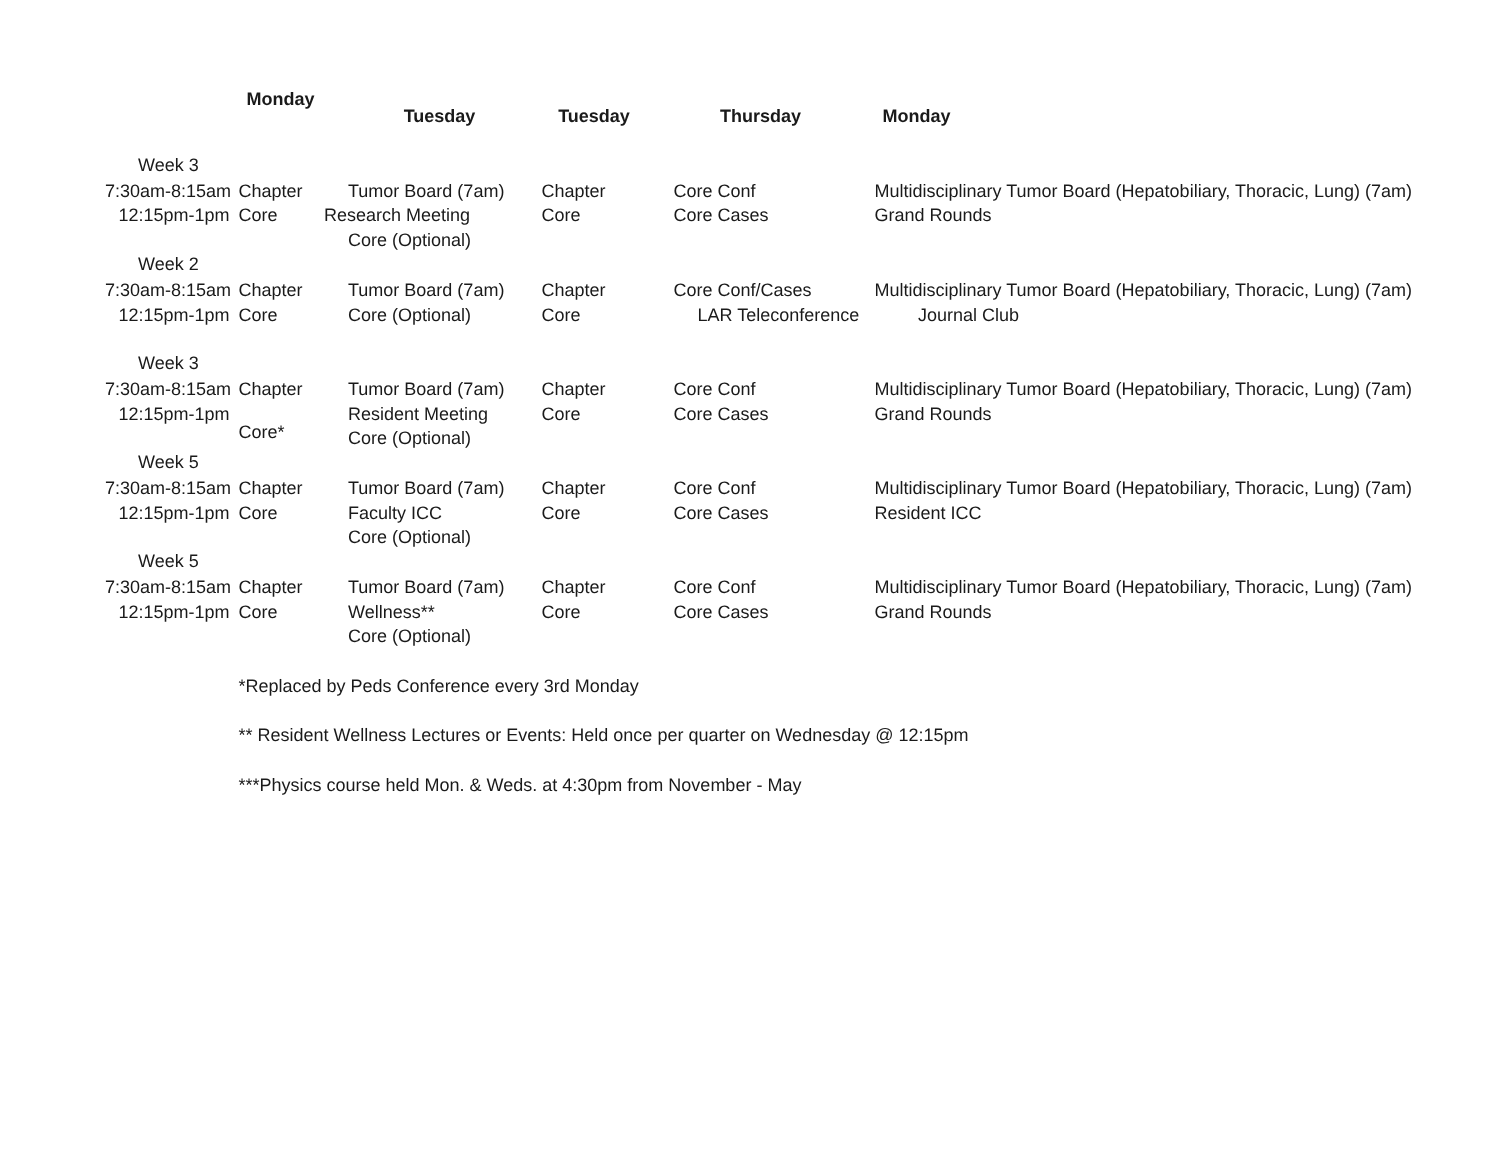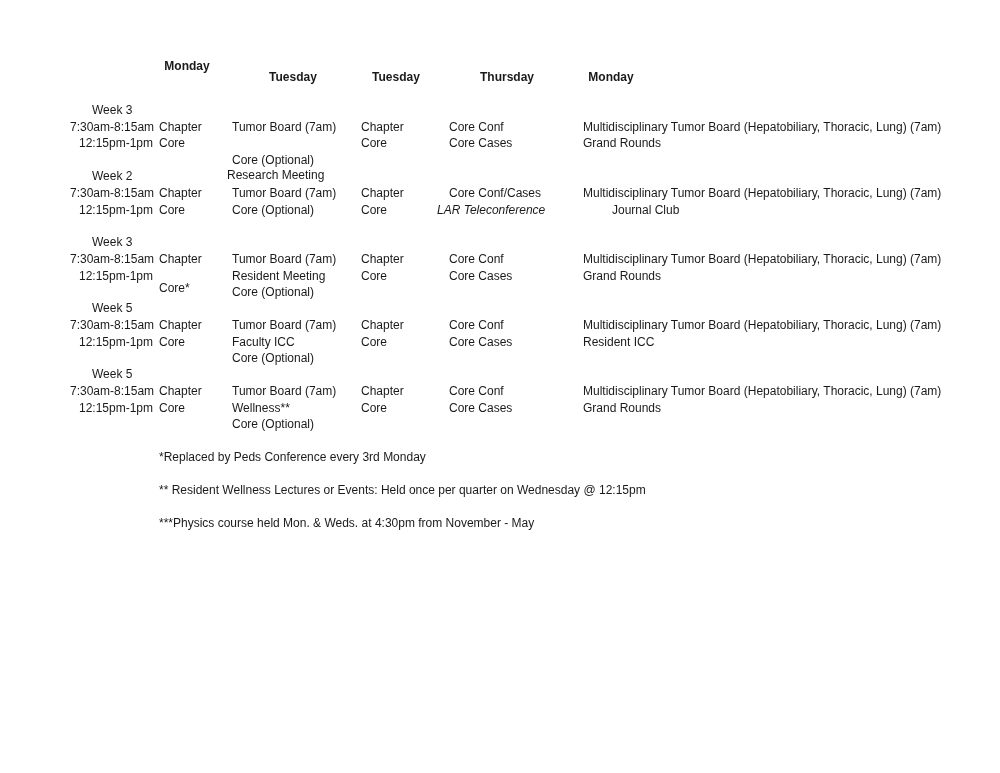--- a/index.html
+++ b/index.html
@@ -21,38 +21,38 @@
 
 <div class="t week" style="left:92px; top:102px;">Week 3</div>
 <div class="t time" style="left:70px; top:119px;">7:30am-8:15am</div>
 <div class="t" style="left:159px; top:119px;">Chapter</div>
 <div class="t" style="left:232px; top:119px;">Tumor Board (7am)</div>
 <div class="t" style="left:361px; top:119px;">Chapter</div>
 <div class="t" style="left:449px; top:119px;">Core Conf</div>
 <div class="t" style="left:583px; top:119px;">Multidisciplinary Tumor Board (Hepatobiliary, Thoracic, Lung) (7am)</div>
 <div class="t time" style="left:70px; top:135px;">12:15pm-1pm</div>
 <div class="t" style="left:159px; top:135px;">Core</div>
-<div class="t" style="left:227px; top:135px;margin-top:32px;">Research Meeting</div>
+<div class="t" style="left:216px; top:135px;">Research Meeting</div>
 <div class="t" style="left:361px; top:135px;">Core</div>
 <div class="t" style="left:449px; top:135px;">Core Cases</div>
 <div class="t" style="left:583px; top:135px;">Grand Rounds</div>
 <div class="t" style="left:232px; top:152px;">Core (Optional)</div>
 
 <div class="t week" style="left:92px; top:168px;">Week 2</div>
 <div class="t time" style="left:70px; top:185px;">7:30am-8:15am</div>
 <div class="t" style="left:159px; top:185px;">Chapter</div>
 <div class="t" style="left:232px; top:185px;">Tumor Board (7am)</div>
 <div class="t" style="left:361px; top:185px;">Chapter</div>
 <div class="t" style="left:449px; top:185px;">Core Conf/Cases</div>
 <div class="t" style="left:583px; top:185px;">Multidisciplinary Tumor Board (Hepatobiliary, Thoracic, Lung) (7am)</div>
 <div class="t time" style="left:70px; top:202px;">12:15pm-1pm</div>
 <div class="t" style="left:159px; top:202px;">Core</div>
 <div class="t" style="left:232px; top:202px;">Core (Optional)</div>
 <div class="t" style="left:361px; top:202px;">Core</div>
-<div class="t" style="left:437px; top:202px;font-style:italic;">LAR Teleconference</div>
+<div class="t" style="left:465px; top:202px;">LAR Teleconference</div>
 <div class="t" style="left:612px; top:202px;">Journal Club</div>
 
 <div class="t week" style="left:92px; top:234px;">Week 3</div>
 <div class="t time" style="left:70px; top:251px;">7:30am-8:15am</div>
 <div class="t" style="left:159px; top:251px;">Chapter</div>
 <div class="t" style="left:232px; top:251px;">Tumor Board (7am)</div>
 <div class="t" style="left:361px; top:251px;">Chapter</div>
 <div class="t" style="left:449px; top:251px;">Core Conf</div>
 <div class="t" style="left:583px; top:251px;">Multidisciplinary Tumor Board (Hepatobiliary, Thoracic, Lung) (7am)</div>
 <div class="t time" style="left:70px; top:268px;">12:15pm-1pm</div>

